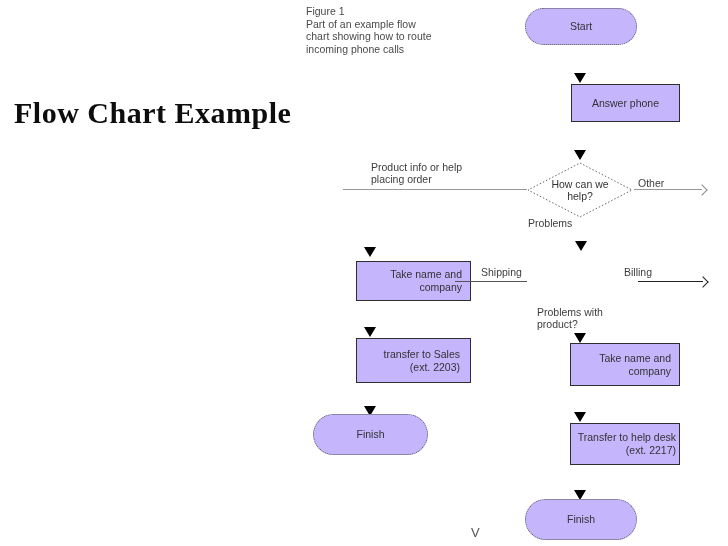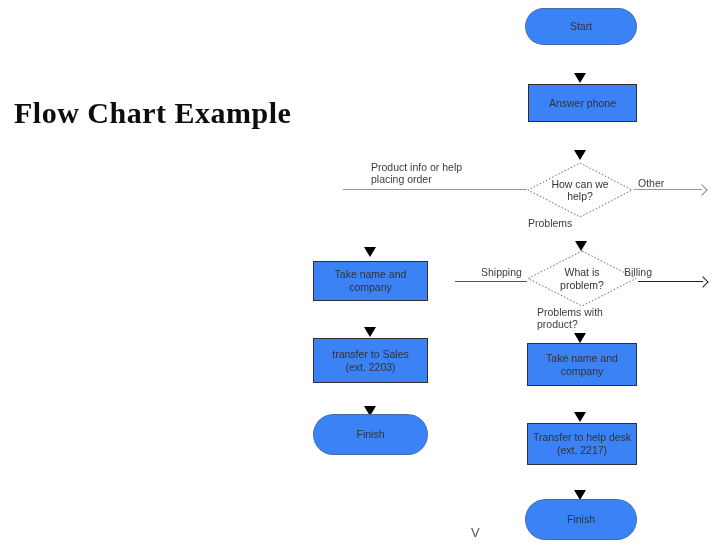--- a/index.html
+++ b/index.html
@@ -2,43 +2,49 @@
 <html><head>
 <meta charset="utf-8">
 <style>
   html,body{margin:0;padding:0;background:#fff;}
   #slide{position:relative;width:728px;height:546px;background:#ffffff;overflow:hidden;
          font-family:"Liberation Sans",sans-serif;color:#333;}
   .abs{position:absolute;}
   .title{font-family:"Liberation Serif",serif;font-weight:bold;font-size:30px;color:#0d0d0d;
          letter-spacing:0.5px;}
   .caption{font-size:10.5px;line-height:12.5px;color:#4a4a4a;white-space:nowrap;}
-  .node{display:flex;align-items:center;justify-content:center;text-align:center;
-        font-size:10.5px;line-height:13px;color:#333;background:#3b82f6;box-sizing:border-box;}
-  .rect{border:1px solid #2e2e2e;}
+  .node{display:flex;align-items:center;justify-content:center;text-align:right;
+        font-size:10.5px;line-height:13px;color:#333;background:#c4b5fd;box-sizing:border-box;}
+  .rect{border:1px solid #2e2e2e;margin-left:43px;}
   .oval{border:1px dotted #555;border-radius:21px;}
   .diamond-wrap{pointer-events:none;}
   .diamond-text{display:flex;align-items:center;justify-content:center;text-align:center;
         font-size:10.5px;line-height:12.5px;color:#333;}
   .hline{height:1px;}
   .arrow-down{width:0;height:0;border-left:6px solid transparent;border-right:6px solid transparent;
         border-top:10px solid #000;}
   .chevron{width:7px;height:7px;border-top:1px solid #8a8a8a;border-right:1px solid #8a8a8a;
         transform:rotate(45deg);}
   .blabel{font-size:10.5px;line-height:12px;color:#3d3d3d;white-space:nowrap;}
   .blabel.wrap{white-space:normal;}
   .stray{font-size:13px;color:#555;}
 </style>
 </head>
 <body>
 
 <div id="slide">
 
   <div class="abs title" style="left:14px;top:96px;">Flow Chart Example</div>
 
+  <div class="abs caption" style="left:306px;top:5px;">
+    <div>Figure 1</div>
+    <div>Part of an example flow</div>
+    <div>chart showing how to route</div>
+    <div>incoming phone calls</div>
+  </div>
 
   <div class="abs node oval" style="left:525px;top:8px;width:112px;height:37px;">Start</div>
 
   <div class="abs arrow-down" style="left:574px;top:73px;"></div>
 
   <div class="abs node rect" style="left:528px;top:84px;width:109px;height:38px;">Answer phone</div>
 
   <div class="abs arrow-down" style="left:574px;top:150px;"></div>
 
   <div class="abs diamond-wrap" style="left:527px;top:162px;width:106px;height:56px;">
@@ -61,26 +67,20 @@
   <div class="abs node rect" style="left:313px;top:261px;width:115px;height:40px;padding:0 8px;">Take name and company</div>
 
   <div class="abs arrow-down" style="left:364px;top:327px;"></div>
   <div class="abs node rect" style="left:313px;top:338px;width:115px;height:45px;padding:12px 10px;">transfer to Sales (ext. 2203)</div>
 
   <div class="abs arrow-down" style="left:364px;top:406px;"></div>
   <div class="abs node oval" style="left:313px;top:414px;width:115px;height:41px;">Finish</div>
 
   <div class="abs arrow-down" style="left:575px;top:241px;"></div>
 
-  <div class="abs diamond-wrap" style="left:527px;top:250px;width:110px;height:57px;">
-    <svg width="110" height="57" viewBox="0 0 110 57">
-      <polygon points="55,1 109,28.5 55,56 1,28.5" fill="#ffffff" stroke="#666" stroke-width="1" stroke-dasharray="1.5,2"></polygon>
-    </svg>
-    <div class="abs diamond-text" style="left:24px;top:15px;width:62px;height:27px;">What is problem?</div>
-  </div>
 
   <div class="abs hline" style="left:455px;top:281px;width:72px;background:#555;"></div>
   <div class="abs blabel" style="left:481px;top:266px;">Shipping</div>
 
   <div class="abs hline" style="left:638px;top:281px;width:65px;background:#222;"></div>
   <div class="abs chevron" style="left:699px;top:278px;border-color:#222;"></div>
   <div class="abs blabel" style="left:624px;top:266px;">Billing</div>
 
   <div class="abs blabel wrap" style="left:506px;top:306px;width:85px;margin-left:31px;">Problems with product?</div>
 

